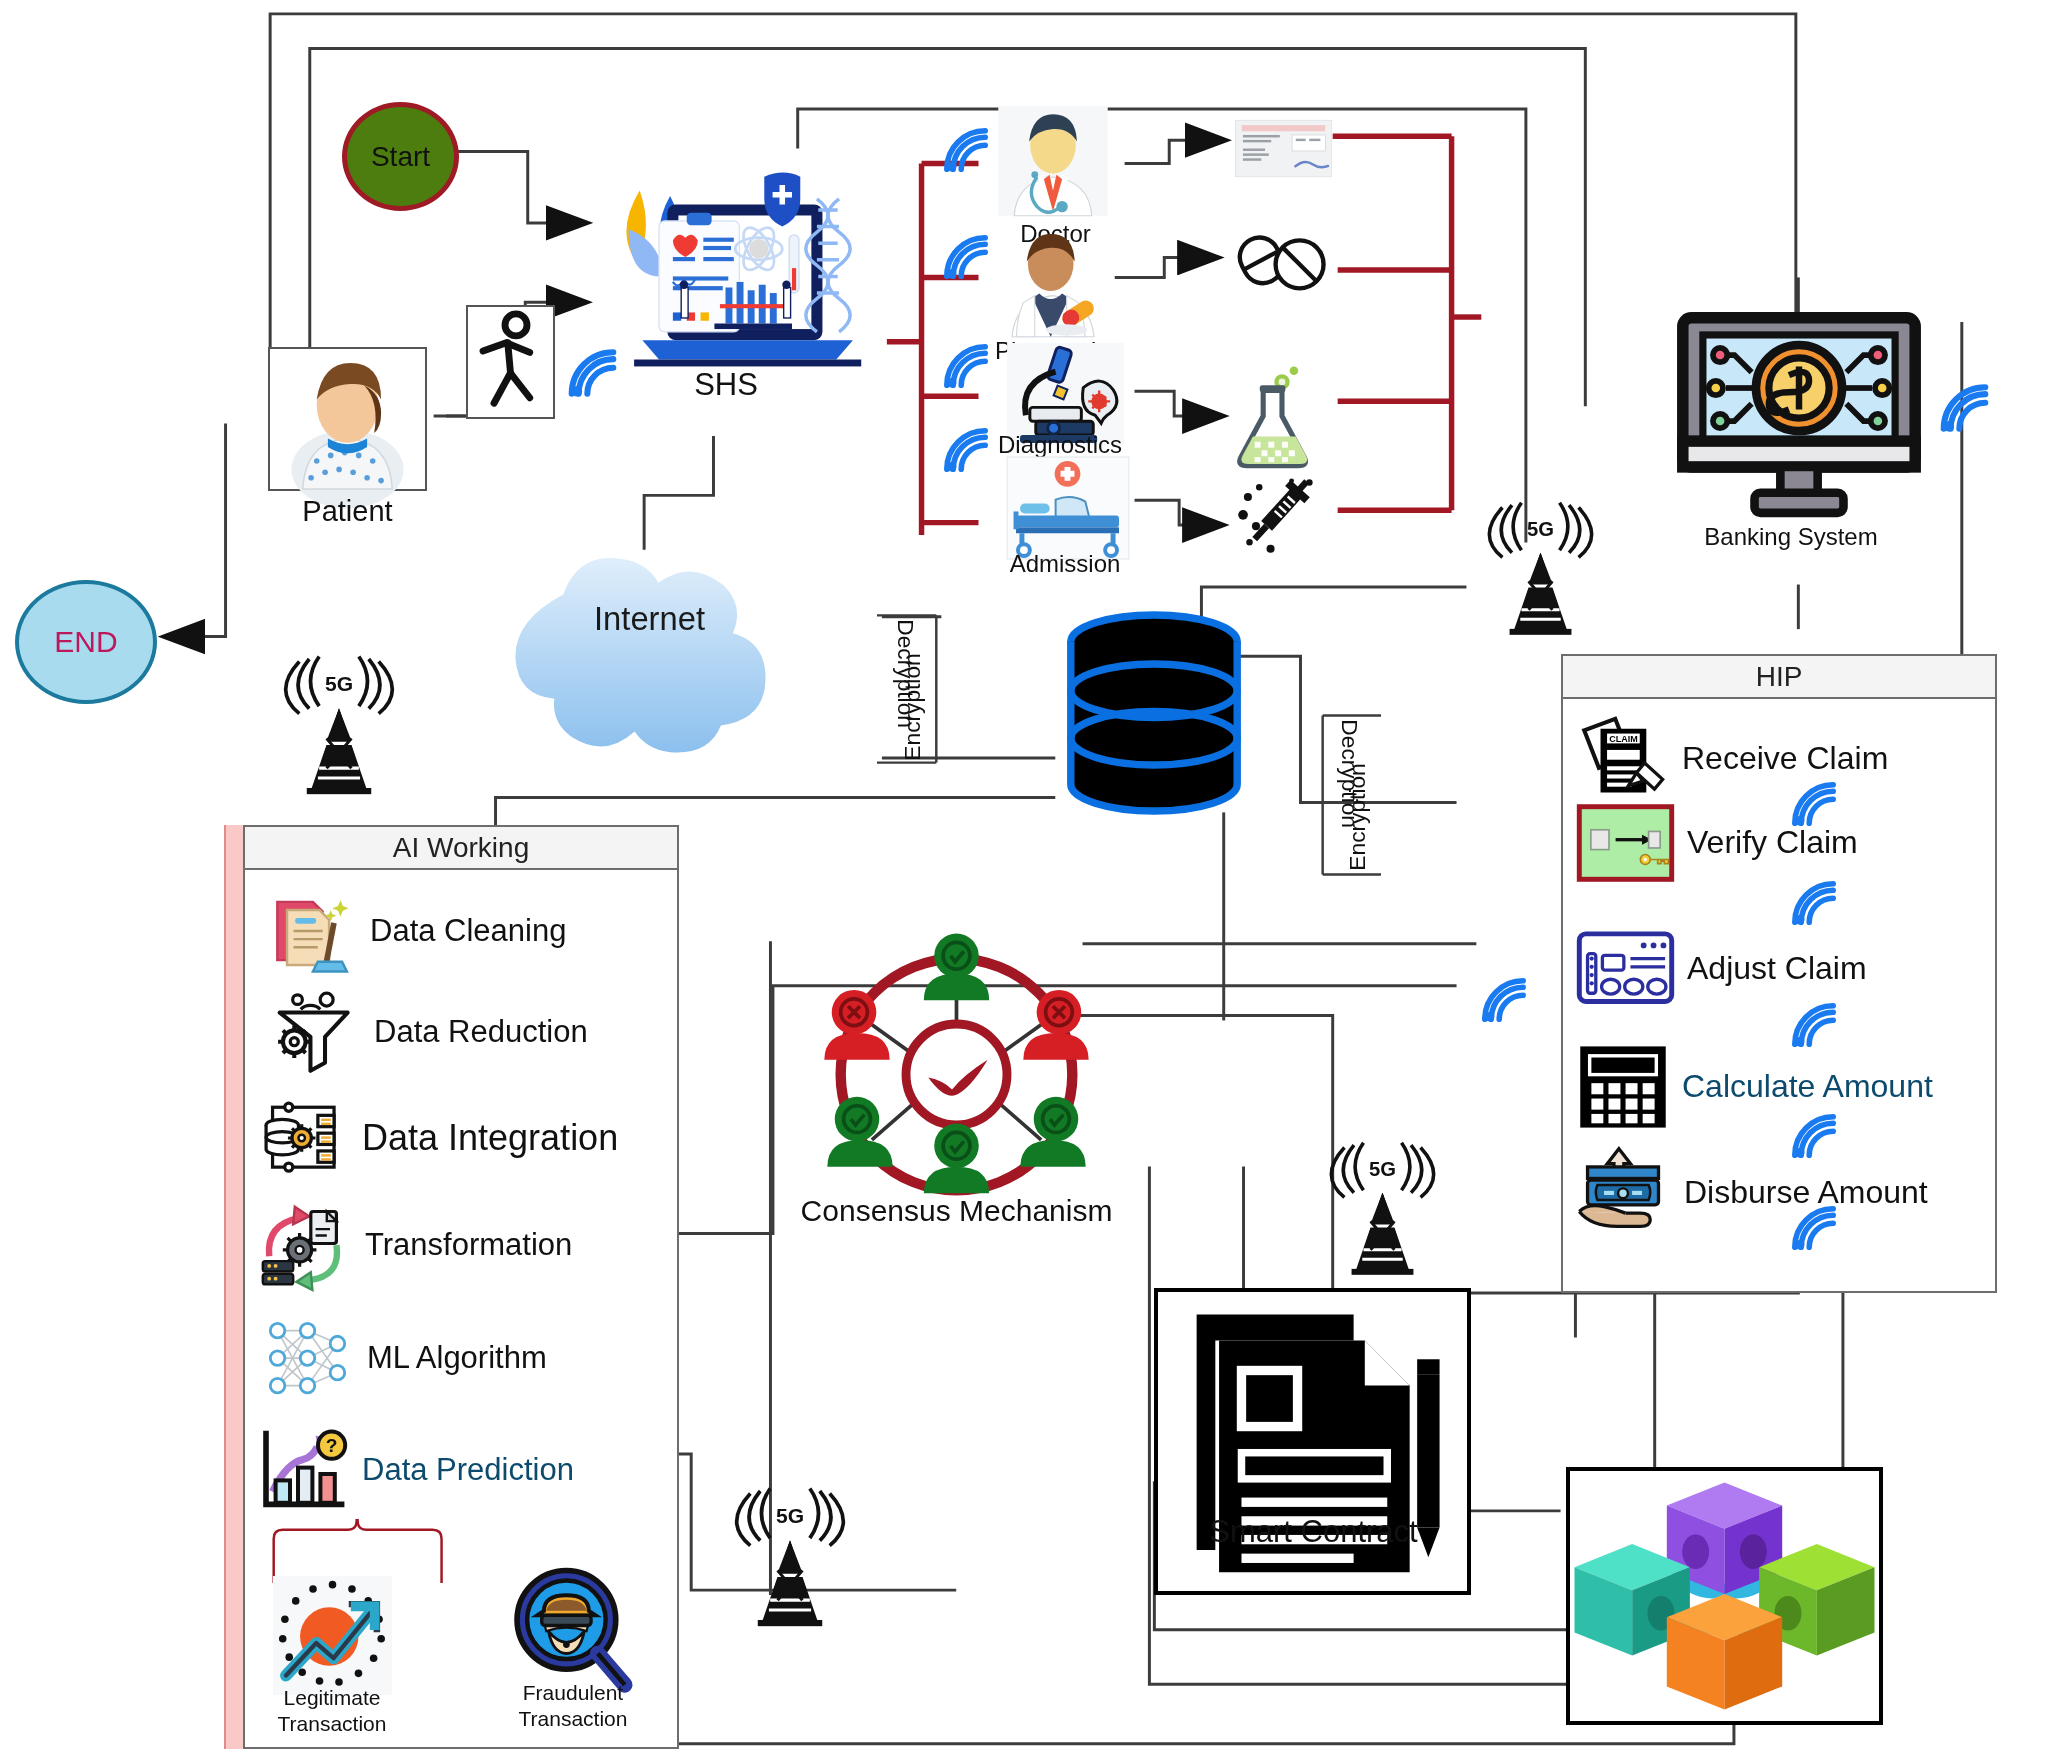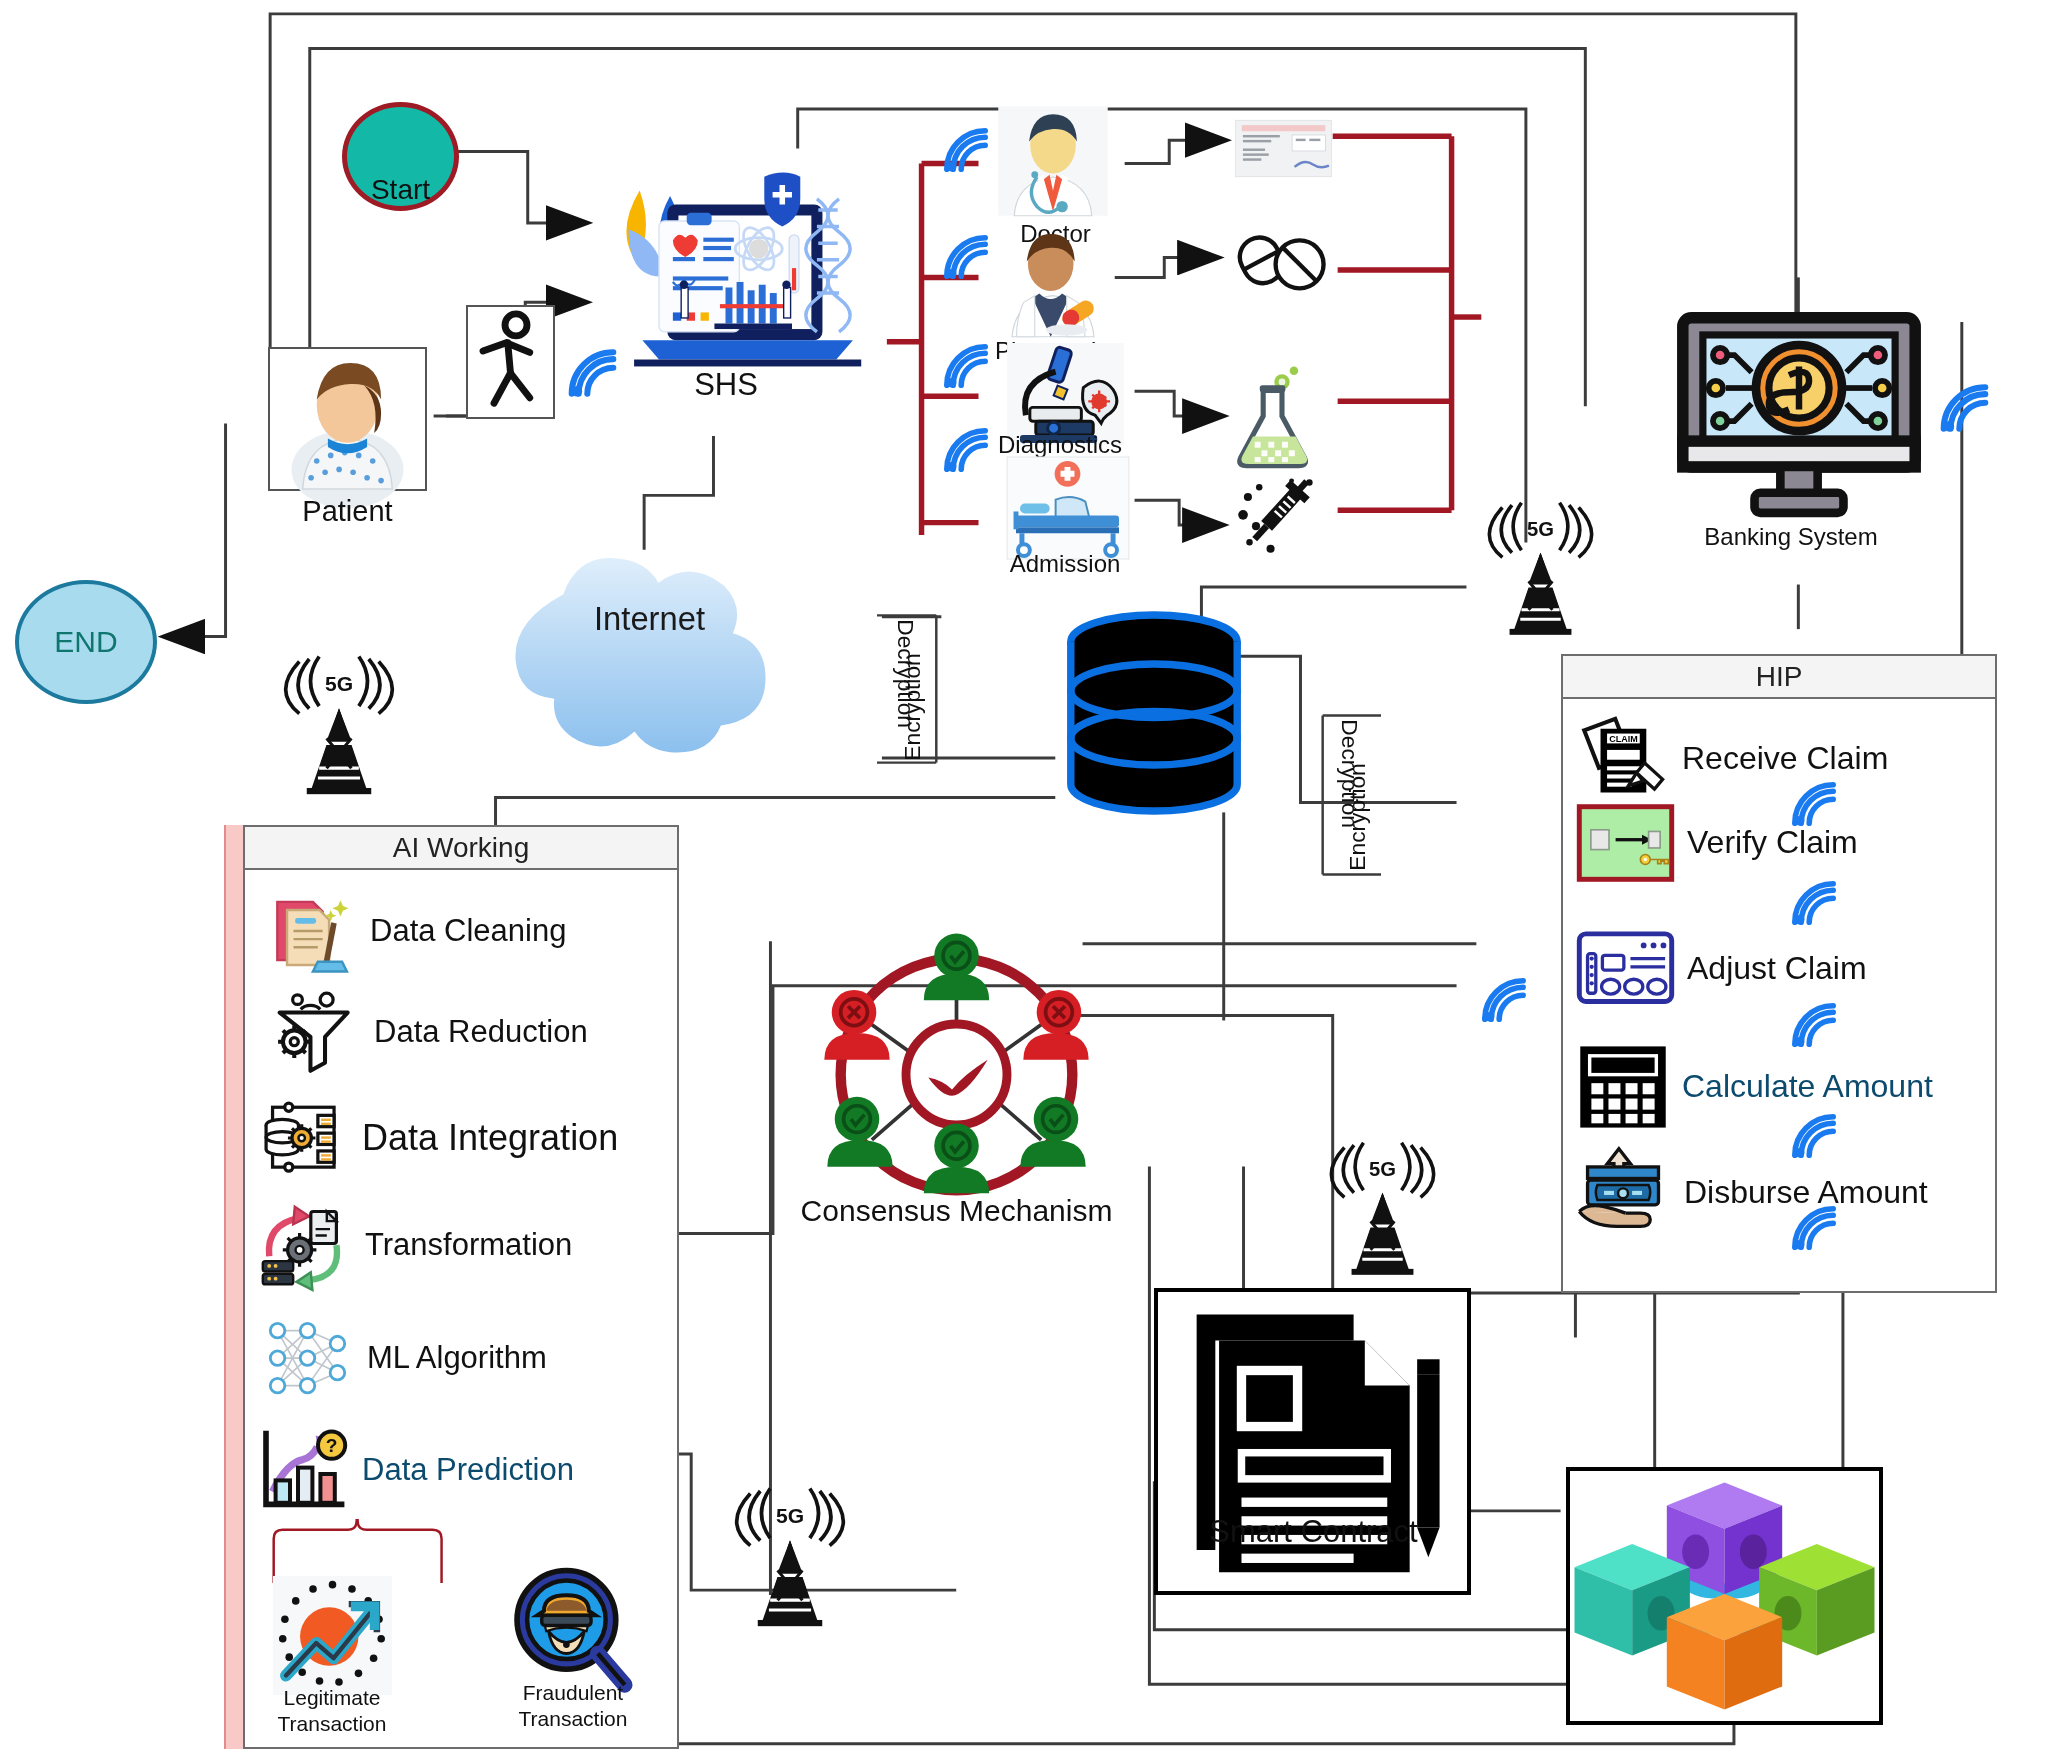--- a/index.html
+++ b/index.html
@@ -2,21 +2,21 @@
 <html style="font-size:8px"><head>
 <meta charset="utf-8">
 <style>
   html,body{margin:0;padding:0;background:#ffffff;}
   body{font-family:"Liberation Sans",sans-serif;}
   #canvas{position:relative;width:2066px;height:1764px;background:#fff;overflow:hidden;}
   .abs{position:absolute;}
 
   
   .oval{position:absolute;border-radius:50%;display:flex;align-items:center;justify-content:center;}
-  .start-oval{background:#14b8a6;border:5.5px solid #9e1a24;align-items:flex-end;}
+  .start-oval{background:#4d7c0f;border:5.5px solid #9e1a24;}
   .end-oval{background:#a9dbef;border:4.5px solid #1b7a9e;}
 
   .boxed{position:absolute;border:2px solid #555;background:#fff;box-sizing:border-box;}
   .thickbox{position:absolute;border:4.5px solid #000;background:#fff;box-sizing:border-box;}
 
   
   .panel{position:absolute;background:#fff;border:2px solid #6d6d6d;box-sizing:border-box;}
   .panel-head{height:43px;background:#f4f4f4;border-bottom:2px solid #6d6d6d;display:flex;align-items:center;justify-content:center;font-size:28px;color:#222;box-sizing:border-box;}
   .panel-stripe{position:absolute;background:#f9c9c8;border-left:2.5px solid #e38b8b;border-right:2.5px solid #e38b8b;}
 
@@ -112,21 +112,21 @@
       <path d="M2930,275 L2930,1030"></path>
       <path d="M2930,640 L2990,640"></path>
     </g>
   </svg>
 
   <div class="oval start-oval" style="left:342px;top:102px;width:107px;height:99px;">
     <span style="font-size:28px;color:#111;">Start</span>
   </div>
 
   <div class="oval end-oval" style="left:15px;top:580px;width:134px;height:116px;">
-    <span style="font-size:30px;color:#0f766e;">END</span>
+    <span style="font-size:30px;color:#be185d;">END</span>
   </div>
 
   <div class="boxed" style="left:268px;top:347px;width:159px;height:144px;">
     <svg viewBox="0 0 100 100" width="100%" height="100%">
       <ellipse cx="50" cy="86" rx="40" ry="28" fill="#e9eef2"></ellipse>
       <path d="M18 100 q2-34 32-36 q30 2 32 36 z" fill="#f4f6f8" stroke="#cfd8de" stroke-width="1"></path>
       <g fill="#3f8fd6" opacity=".85">
         <circle cx="28" cy="80" r="2"></circle>
           <circle cx="38" cy="76" r="2"></circle>
           <circle cx="48" cy="74" r="2"></circle>

